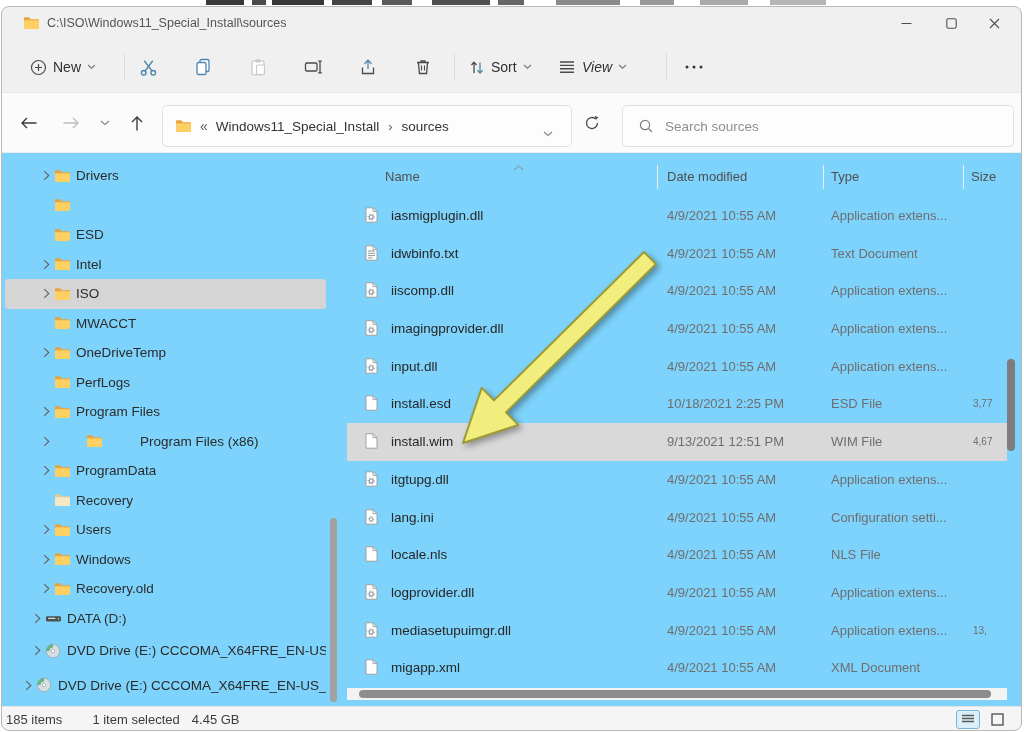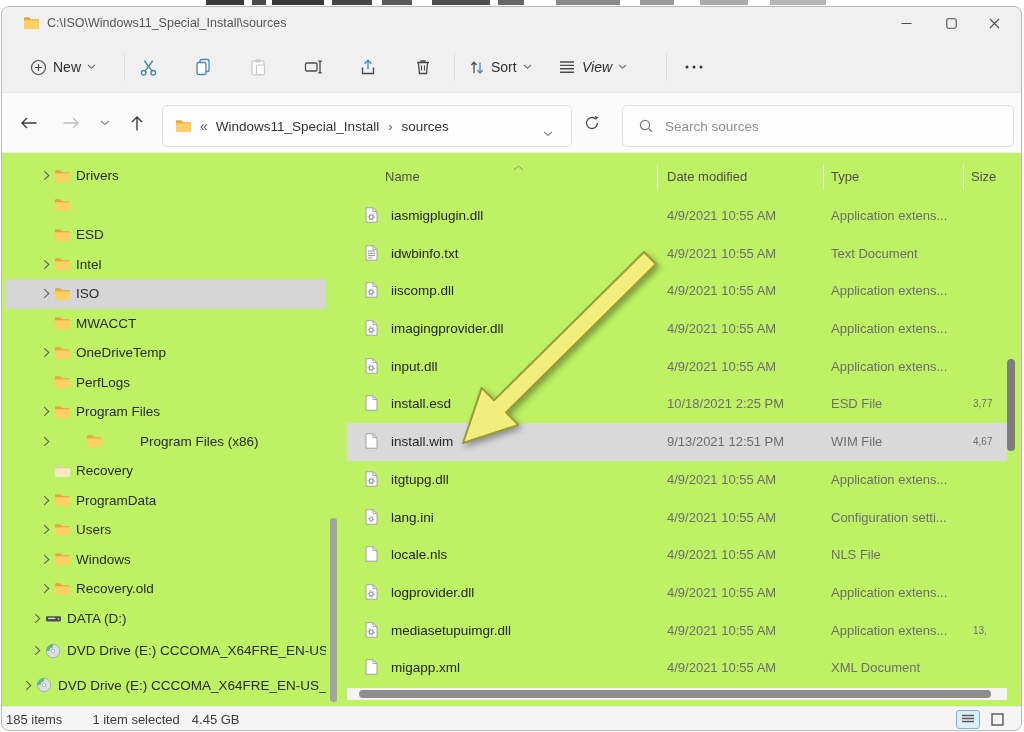--- a/index.html
+++ b/index.html
@@ -1,20 +1,20 @@
 <!DOCTYPE html>
 <html><head>
 <meta charset="utf-8">
 <style>
   html,body{margin:0;padding:0;background:#ffffff;}
   body{width:1024px;height:732px;position:relative;overflow:hidden;
        font-family:"Liberation Sans","DejaVu Sans",sans-serif;
        -webkit-font-smoothing:antialiased;}
   .window{position:absolute;left:1px;top:6px;width:1021px;height:725px;
-          background:#bef264;border:1px solid #b9b9b9;border-radius:8px;
+          background:#7dd3fc;border:1px solid #b9b9b9;border-radius:8px;
           overflow:hidden;box-sizing:border-box;}
   
   .artifacts{position:absolute;left:0;top:0;width:1024px;height:6px;}
   .artifacts span{position:absolute;top:0;height:5px;display:block;}
 
   
   .titlebar{position:absolute;left:0;top:0;width:100%;height:33px;background:#f0f0f0;}
   .title-icon{position:absolute;left:21px;top:9px;}
   .title-text{position:absolute;left:45px;top:0;line-height:33px;font-size:12.5px;color:#555;}
   .winctl{position:absolute;top:0;height:33px;width:44px;display:flex;align-items:center;justify-content:center;color:#4e4e4e;}
@@ -411,42 +411,42 @@
         </span>
         <span class="icoslot">
           <svg width="17" height="14" viewBox="0 0 17 14">
             <path d="M1 2.2Q1 1.2 2 1.2h4.1l1.7 2H15q1 0 1 1V12q0 1-1 1H2q-1 0-1-1Z" fill="#e8a33c"></path>
             <rect x="1" y="4.2" width="15" height="8.8" rx="1" fill="#fdd064"></rect>
           </svg>
         </span>
         <span class="tlab">Program Files (x86)</span>
       </div>
       <div class="trow" style="padding-left: 33px;">
+        <span class="chevslot">
+          <svg width="7" height="11" viewBox="0 0 7 11">
+            <path d="M1.2 1.2L5.8 5.5 1.2 9.8" fill="none" stroke="#606060" stroke-width="1.1"></path>
+          </svg>
+        </span>
+        <span class="icoslot">
+          <svg width="17" height="14" viewBox="0 0 17 14">
+            <path d="M1 2.2Q1 1.2 2 1.2h4.1l1.7 2H15q1 0 1 1V12q0 1-1 1H2q-1 0-1-1Z" fill="#e8a33c"></path>
+            <rect x="1" y="4.2" width="15" height="8.8" rx="1" fill="#fdd064"></rect>
+          </svg>
+        </span>
+        <span class="tlab">ProgramData</span>
+      </div>
+      <div class="trow" style="padding-left: 33px;">
         <span class="chevslot"></span>
         <span class="icoslot">
           <svg width="17" height="14" viewBox="0 0 17 14">
             <path d="M1 2.2Q1 1.2 2 1.2h4.1l1.7 2H15q1 0 1 1V12q0 1-1 1H2q-1 0-1-1Z" fill="#e3cd96"></path>
             <rect x="1" y="4.2" width="15" height="8.8" rx="1" fill="#f6e8c2"></rect>
           </svg>
         </span>
         <span class="tlab">Recovery</span>
-      </div>
-      <div class="trow" style="padding-left: 33px;">
-        <span class="chevslot">
-          <svg width="7" height="11" viewBox="0 0 7 11">
-            <path d="M1.2 1.2L5.8 5.5 1.2 9.8" fill="none" stroke="#606060" stroke-width="1.1"></path>
-          </svg>
-        </span>
-        <span class="icoslot">
-          <svg width="17" height="14" viewBox="0 0 17 14">
-            <path d="M1 2.2Q1 1.2 2 1.2h4.1l1.7 2H15q1 0 1 1V12q0 1-1 1H2q-1 0-1-1Z" fill="#e8a33c"></path>
-            <rect x="1" y="4.2" width="15" height="8.8" rx="1" fill="#fdd064"></rect>
-          </svg>
-        </span>
-        <span class="tlab">ProgramData</span>
       </div>
       <div class="trow" style="padding-left: 33px;">
         <span class="chevslot">
           <svg width="7" height="11" viewBox="0 0 7 11">
             <path d="M1.2 1.2L5.8 5.5 1.2 9.8" fill="none" stroke="#606060" stroke-width="1.1"></path>
           </svg>
         </span>
         <span class="icoslot">
           <svg width="17" height="14" viewBox="0 0 17 14">
             <path d="M1 2.2Q1 1.2 2 1.2h4.1l1.7 2H15q1 0 1 1V12q0 1-1 1H2q-1 0-1-1Z" fill="#e8a33c"></path>

